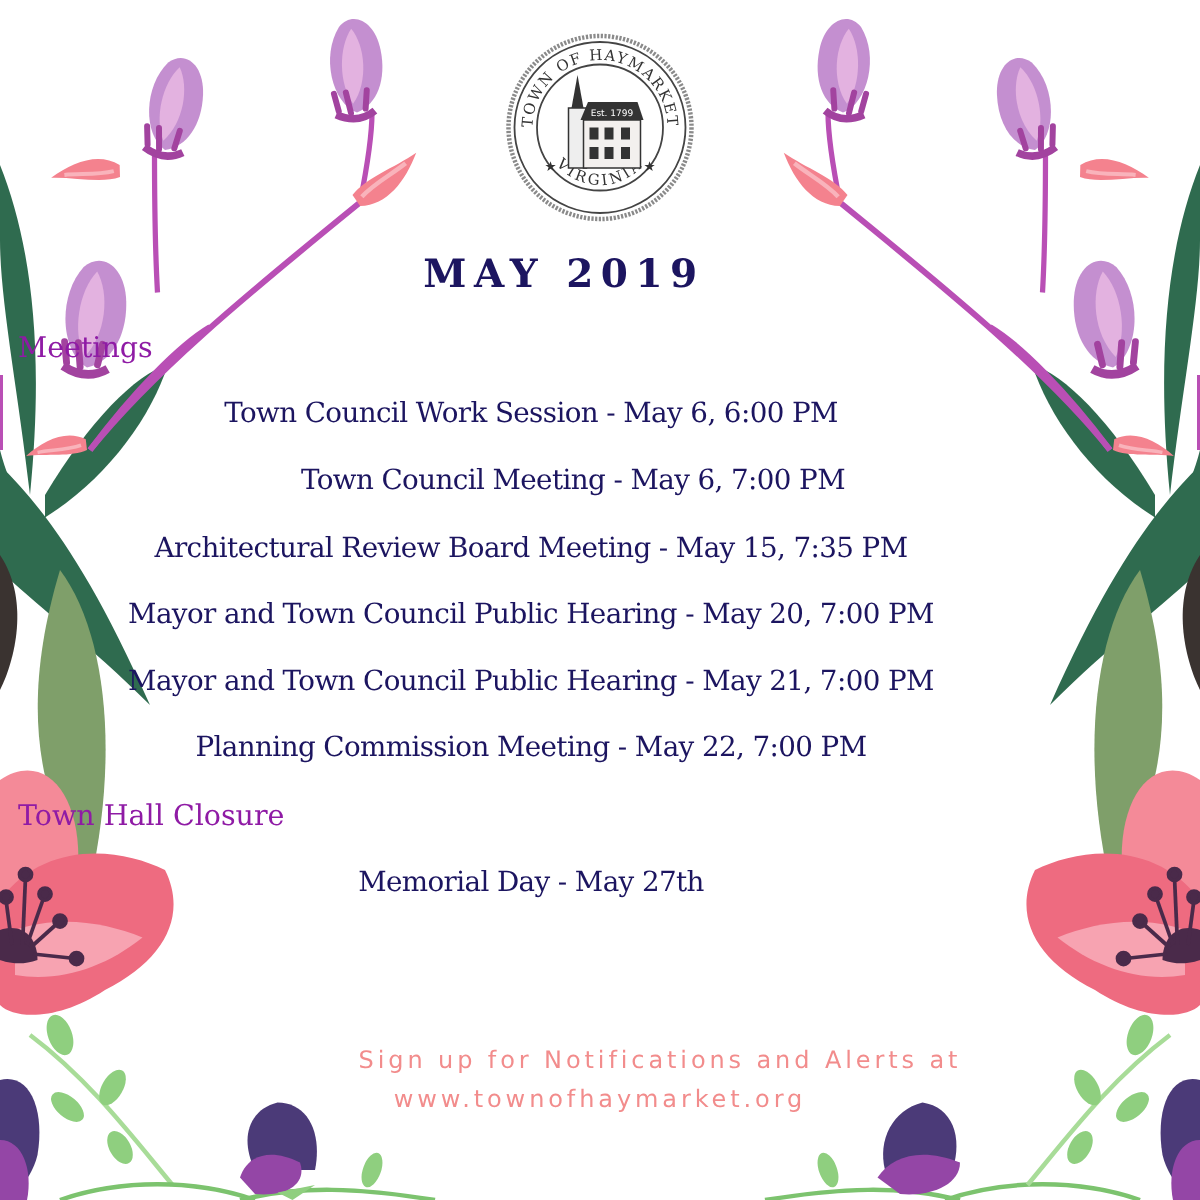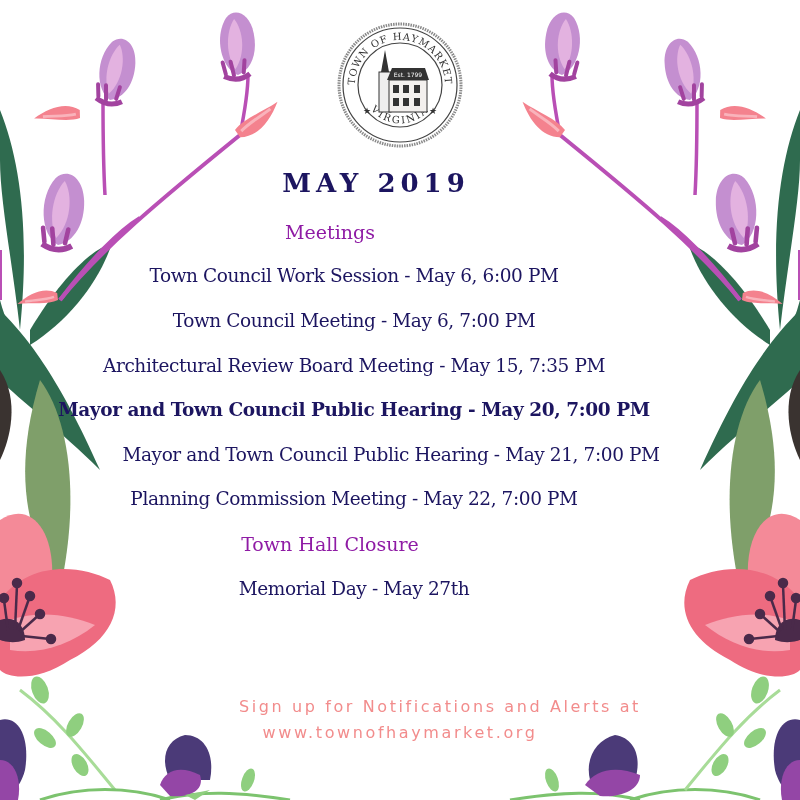--- a/index.html
+++ b/index.html
@@ -1,20 +1,20 @@
 <!DOCTYPE html>
 <html><head>
 <meta charset="utf-8">
 <style>
   html, body { margin: 0; padding: 0; }
   body { width: 800px; height: 800px; background: #ffffff; position: relative; overflow: hidden; font-family: "DejaVu Serif", serif; }
   .deco { position: absolute; left: 0; top: 0; width: 800px; height: 800px; pointer-events: none; }
   .logo { position: absolute; left: 337px; top: 22px; width: 126px; height: 126px; }
   .title { position: absolute; top: 168px; left: 0; width: 752px; text-align: center; font-family: "DejaVu Serif", serif; font-weight: bold; font-size: 26px; letter-spacing: 5px; color: #1c1560; }
-  .section-head { position: absolute; left: 0; width: 660px; text-align: center; font-family: "DejaVu Serif", serif; font-size: 19px; color: #8f1ba5; }
+  .section-head { position: absolute; left: 12px; width: 660px; text-align: left; font-family: "DejaVu Serif", serif; font-size: 19px; color: #8f1ba5; }
   .event { position: absolute; left: 0; width: 708px; text-align: center; font-family: "DejaVu Serif", serif; font-size: 18.5px; color: #1c1560; letter-spacing: -0.4px; }
   .footer { position: absolute; left: 0; width: 800px; text-align: center; font-family: "DejaVu Sans", sans-serif; font-size: 16px; color: #f28c8c; letter-spacing: 2.6px; }
 </style>
 </head>
 <body>
 
 <svg class="deco" viewBox="0 0 800 800" xmlns="http://www.w3.org/2000/svg">
   <defs>
     <g id="bud">
       <path d="M0,0 C-16,-8 -20,-40 -6,-58 C4,-68 18,-60 20,-40 C22,-20 14,-4 0,0 Z" fill="#c48fd0"></path>
@@ -173,24 +173,24 @@
     <text x="26" y="92" font-size="9" fill="#333">★</text>
     <text x="92" y="92" font-size="9" fill="#333">★</text>
   </svg>
 </div>
 
 <div class="title">MAY 2019</div>
 
 <div class="section-head" style="top:221px;">Meetings</div>
 
 <div class="event" style="top:265px;">Town Council  Work Session - May 6, 6:00 PM</div>
-<div class="event" style="top:310px;">Town Council Meeting - May 6, 7:00 PM</div>
+<div class="event" style="top:310px;padding-left:28px;">Town Council Meeting - May 6, 7:00 PM</div>
 <div class="event" style="top:355px;">Architectural Review Board Meeting - May 15, 7:35 PM</div>
-<div class="event" style="top:399px;font-weight:bold;">Mayor and Town Council Public Hearing - May 20, 7:00 PM</div>
-<div class="event" style="top:444px;padding-left:37px;">Mayor and Town Council Public Hearing - May 21, 7:00 PM</div>
+<div class="event" style="top:399px;">Mayor and Town Council Public Hearing - May 20, 7:00 PM</div>
+<div class="event" style="top:444px;">Mayor and Town Council Public Hearing - May 21, 7:00 PM</div>
 <div class="event" style="top:488px;">Planning Commission Meeting - May 22, 7:00 PM</div>
 
 <div class="section-head" style="top:533px;">Town Hall Closure</div>
 
 <div class="event" style="top:578px;">Memorial Day - May 27th</div>
 
 <div class="footer" style="top:697px;padding-left:40px;">Sign up for Notifications and Alerts at</div>
 <div class="footer" style="top:723px;">www.townofhaymarket.org</div>
 
 </body></html>

